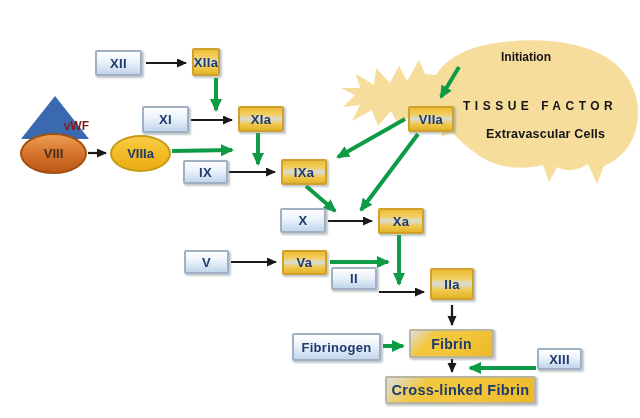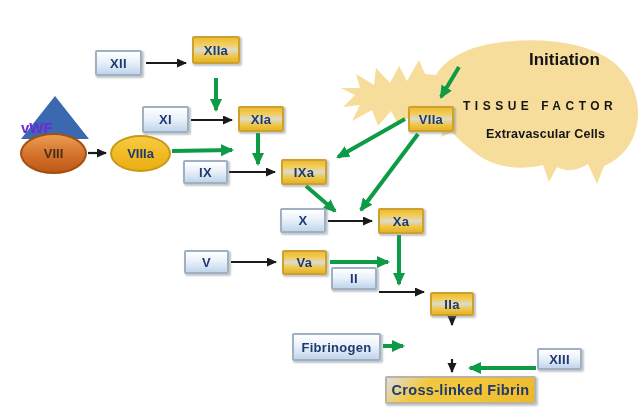--- a/index.html
+++ b/index.html
@@ -36,39 +36,39 @@
   }
   #n-viii{left:20px;top:133px;width:67px;height:41px;
     background:linear-gradient(180deg,#ec9d52 0%,#d3702a 55%,#bc5a16 100%);
     border:2px solid #a1500f;color:#45301f;}
   #n-viiia{left:110px;top:135px;width:61px;height:37px;
     background:linear-gradient(180deg,#f8cb42 0%,#f0b822 60%,#ecae14 100%);
     border:2px solid #c69915;color:#1e3a6e;}
   #vwf-tri{position:absolute;left:21px;top:96px;width:0;height:0;z-index:2;
     border-left:34px solid transparent;border-right:34px solid transparent;
     border-bottom:43px solid #3a69b0;}
-  #vwf-label{position:absolute;left:21px;top:119px;width:68px;text-align:left;
-    color:#6d28d9;font-weight:bold;font-size:15px;z-index:3;}
+  #vwf-label{position:absolute;left:21px;top:119px;width:68px;text-align:right;
+    color:#7f1d1d;font-weight:bold;font-size:12px;z-index:3;}
   .region-text{position:absolute;color:#151515;font-weight:bold;z-index:1;white-space:nowrap;}
-  #t-initiation{left:501px;top:50px;font-size:17px;margin-left:28px;}
+  #t-initiation{left:501px;top:50px;font-size:12px;}
   #t-tissuefactor{left:463px;top:99px;font-size:12px;letter-spacing:4.5px;}
   #t-extravascular{left:486px;top:127px;font-size:12.5px;letter-spacing:.2px;}
   
   #n-xii {left:95px; top:50px; width:47px; height:26px;}
-  #n-xiia{left:192px;top:36px; width:48px; height:28px;}
+  #n-xiia{left:192px;top:48px; width:28px; height:28px;}
   #n-xi  {left:142px;top:106px;width:47px; height:27px;}
   #n-xia {left:238px;top:106px;width:46px; height:26px;}
   #n-ix  {left:183px;top:160px;width:45px; height:24px;}
   #n-ixa {left:281px;top:159px;width:46px; height:26px;}
   #n-x   {left:280px;top:208px;width:46px; height:25px;}
   #n-xa  {left:378px;top:208px;width:46px; height:26px;}
   #n-v   {left:184px;top:250px;width:45px; height:24px;}
   #n-va  {left:282px;top:250px;width:45px; height:25px;}
   #n-ii  {left:331px;top:267px;width:46px; height:23px;text-align:right;}
-  #n-iia {left:430px;top:292px;width:44px; height:24px;}
+  #n-iia {left:430px;top:268px;width:44px; height:32px;}
   #n-vii {left:450px;top:43px; width:45px; height:25px;}
   #n-viia{left:408px;top:106px;width:46px; height:26px;}
   #n-fibrinogen{left:292px;top:333px;width:89px;height:28px;}
   #n-fibrin{left:409px;top:329px;width:85px;height:29px;font-size:14px;}
   #n-xiii{left:537px;top:348px;width:45px;height:22px;}
   #n-clf {left:385px;top:376px;width:151px;height:28px;font-size:14.5px;}
 </style>
 </head>
 <body>
 
@@ -152,15 +152,16 @@
   <div id="n-fibrinogen" class="node blue">Fibrinogen</div>
   <div id="n-xiii" class="node blue">XIII</div>
 
   <div id="n-xiia" class="node gold">XIIa</div>
   <div id="n-xia" class="node gold">XIa</div>
   <div id="n-ixa" class="node gold">IXa</div>
   <div id="n-xa" class="node gold">Xa</div>
   <div id="n-va" class="node gold">Va</div>
   <div id="n-iia" class="node gold">IIa</div>
   <div id="n-viia" class="node gold">VIIa</div>
+  <div id="n-fibrin" class="node gold-solid">Fibrin</div>
   <div id="n-clf" class="node gold-solid">Cross-linked Fibrin</div>
 
 </div>
 
 </body></html>

